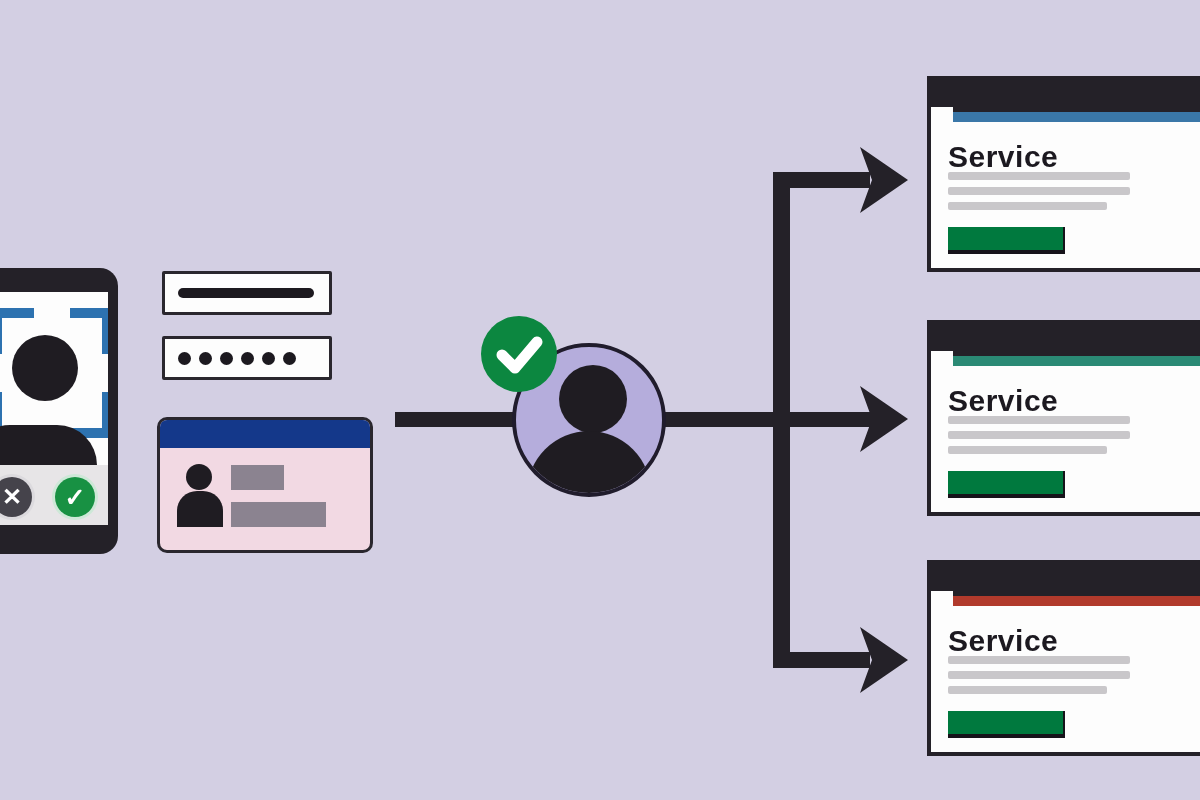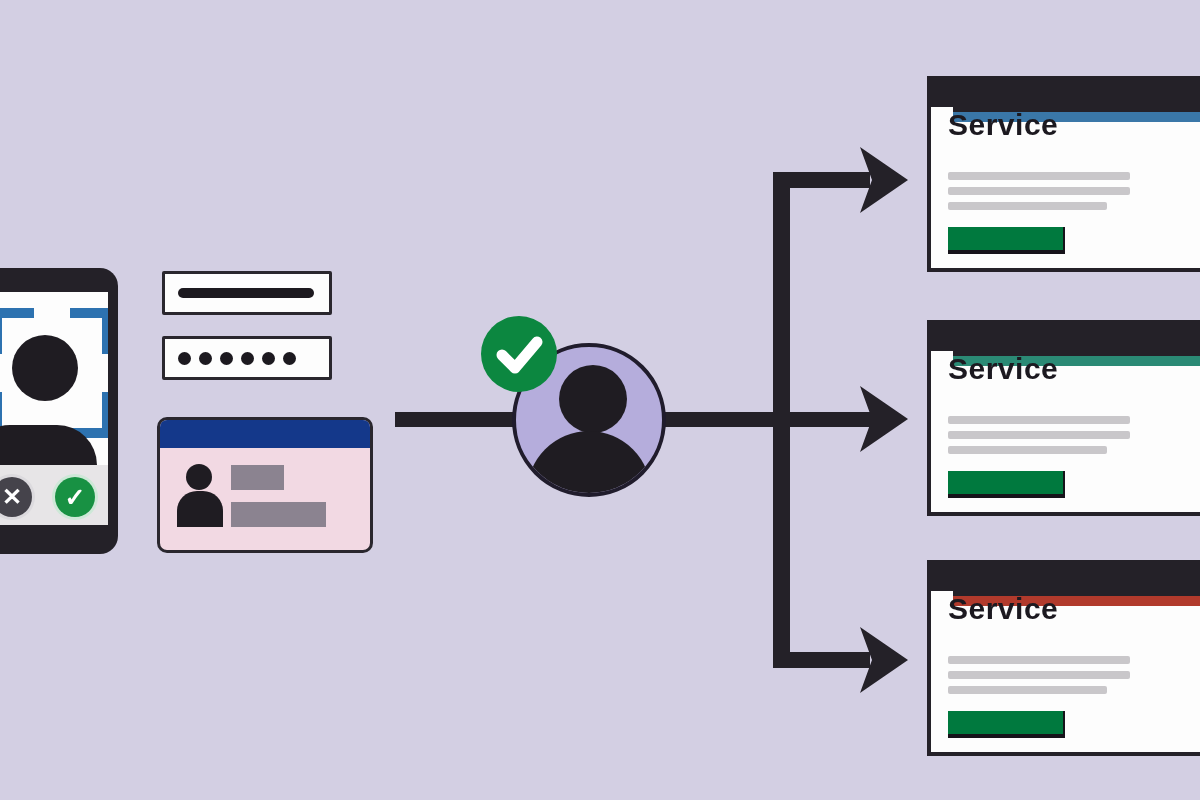--- a/index.html
+++ b/index.html
@@ -67,21 +67,21 @@
 
   
   .svc{position:absolute;left:927px;width:280px;height:196px;box-sizing:border-box;
        background:#fdfdfd;border:4px solid #242128;}
   .svc1{top:76px;}
   .svc2{top:320px;}
   .svc3{top:560px;}
   .svc-chrome{position:absolute;left:0;top:0;right:0;height:32px;background:#242128;}
   .svc-accent{position:absolute;left:22px;top:32px;right:0;height:10px;}
   .svc-tab{position:absolute;left:0;top:27px;width:22px;height:15px;background:#fdfdfd;}
-  .svc-title{position:absolute;left:17px;top:28px;margin:0;font-size:30px;font-weight:bold;color:#1c1920;letter-spacing:0.5px;}
+  .svc-title{position:absolute;left:17px;top:60px;margin:0;font-size:30px;font-weight:bold;color:#1c1920;letter-spacing:0.5px;}
   .svc-bar{position:absolute;left:17px;height:8px;background:#c9c7ca;border-radius:2px;}
   .sb1{top:92px;width:182px;}
   .sb2{top:107px;width:182px;}
   .sb3{top:122px;width:159px;}
   .svc-btn{position:absolute;left:17px;top:147px;width:115px;height:23px;
            border-bottom:4px solid #16131a;border-right:2px solid #16131a;box-sizing:content-box;}
 </style>
 </head>
 <body>
 

